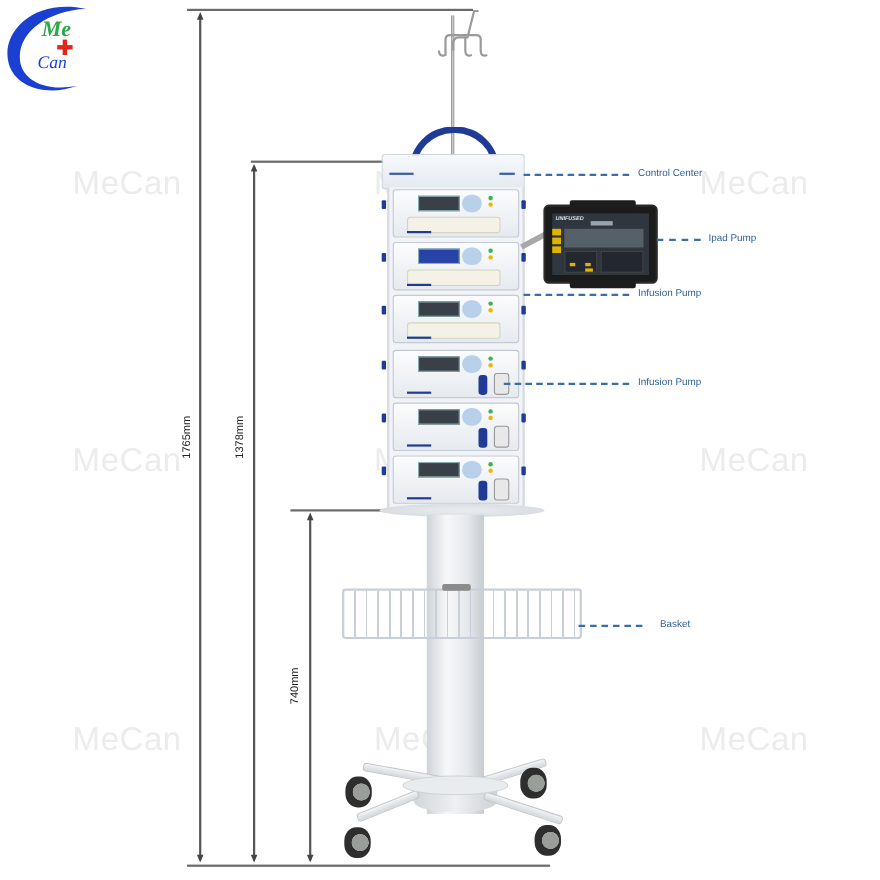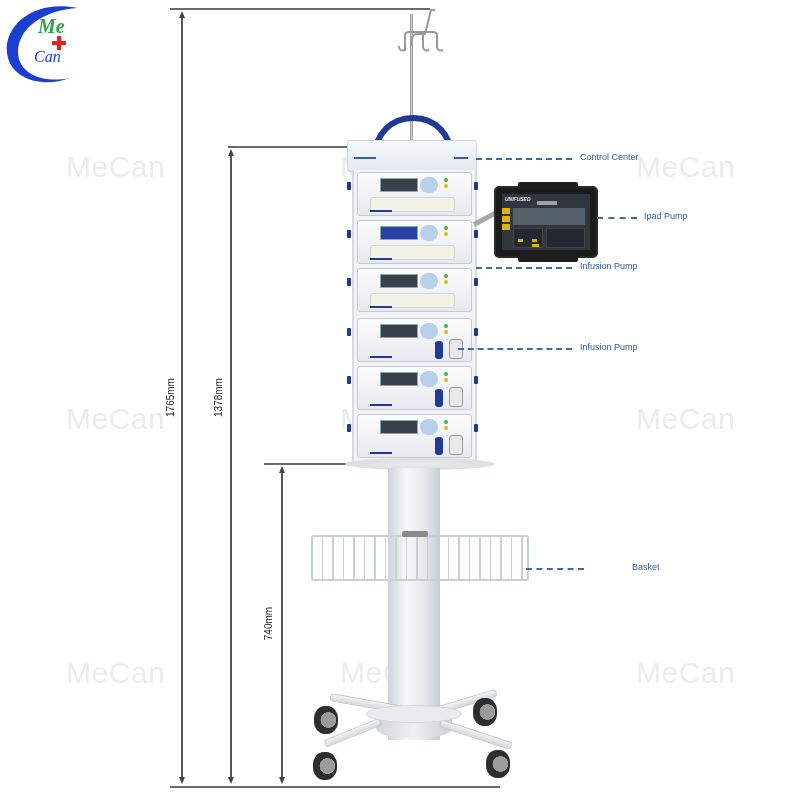--- a/index.html
+++ b/index.html
@@ -242,13 +242,13 @@
 <div class="leader" style="left:597px; top:217px; width:40px;"></div>
 <div class="callout" style="left:644px; top:211px;">Ipad Pump</div>
 
 <div class="leader" style="left:476px; top:267px; width:96px;"></div>
 <div class="callout" style="left:580px; top:261px;">Infusion Pump</div>
 
 <div class="leader" style="left:458px; top:348px; width:114px;"></div>
 <div class="callout" style="left:580px; top:342px;">Infusion Pump</div>
 
 <div class="leader" style="left:526px; top:568px; width:58px;"></div>
-<div class="callout" style="left:604px; top:562px;padding-left:28px;">Basket</div>
+<div class="callout" style="left:572px; top:562px;padding-left:28px;">Basket</div>
 
 </body></html>

